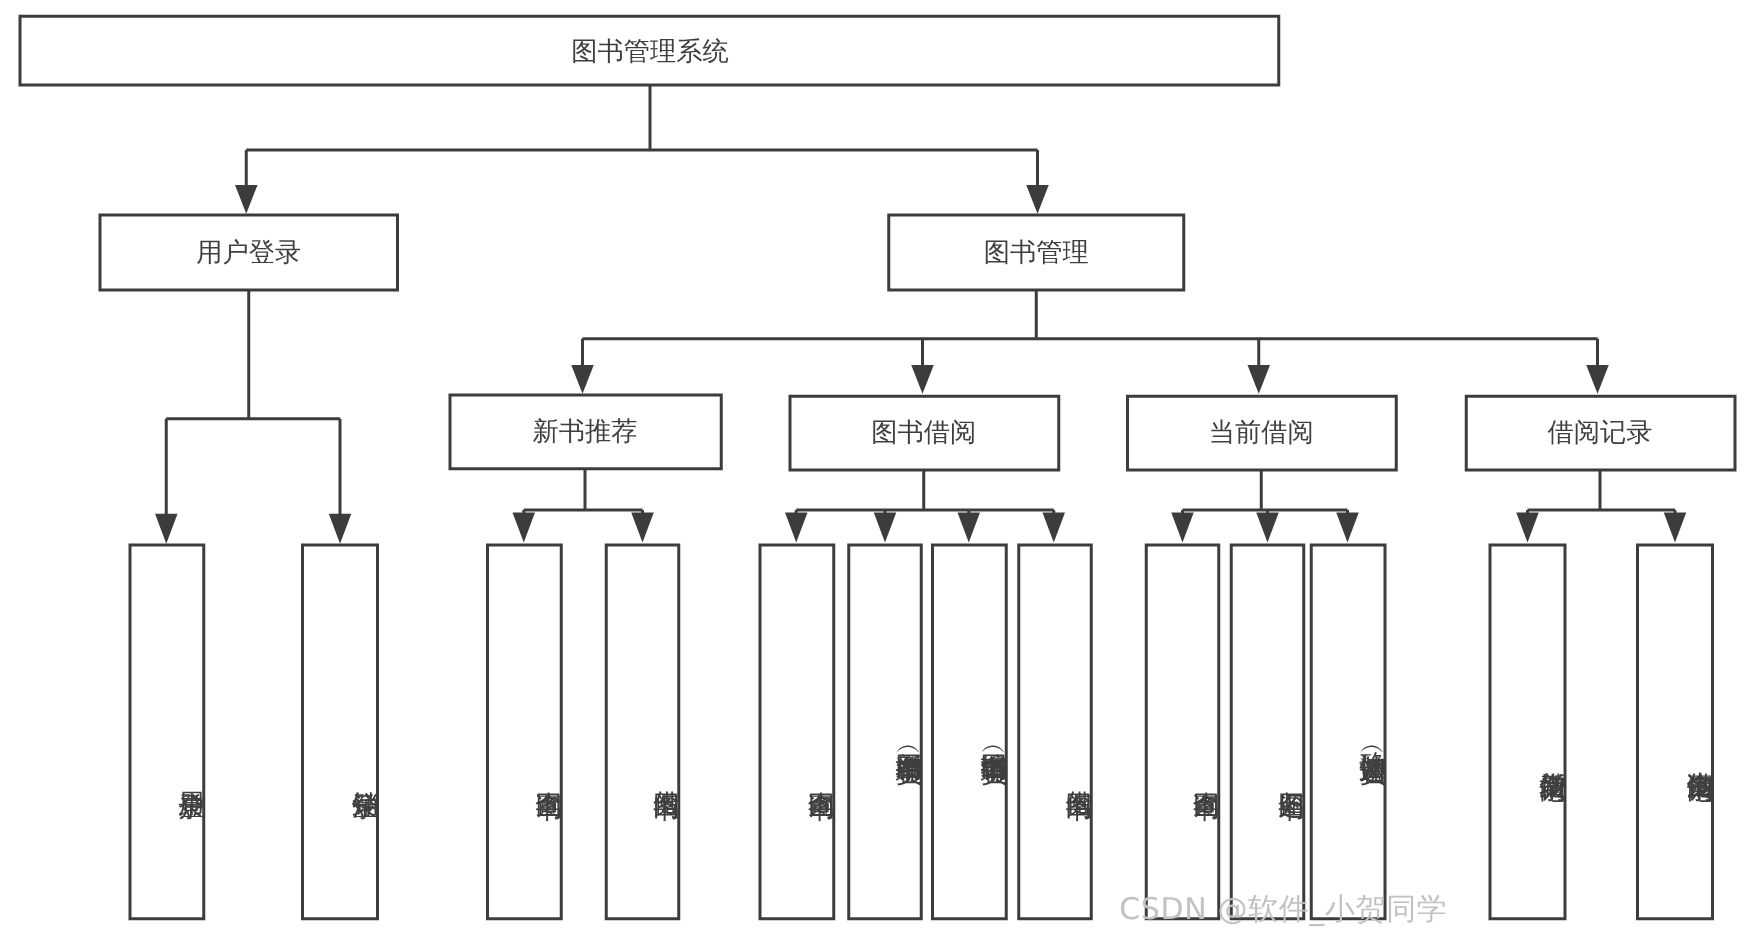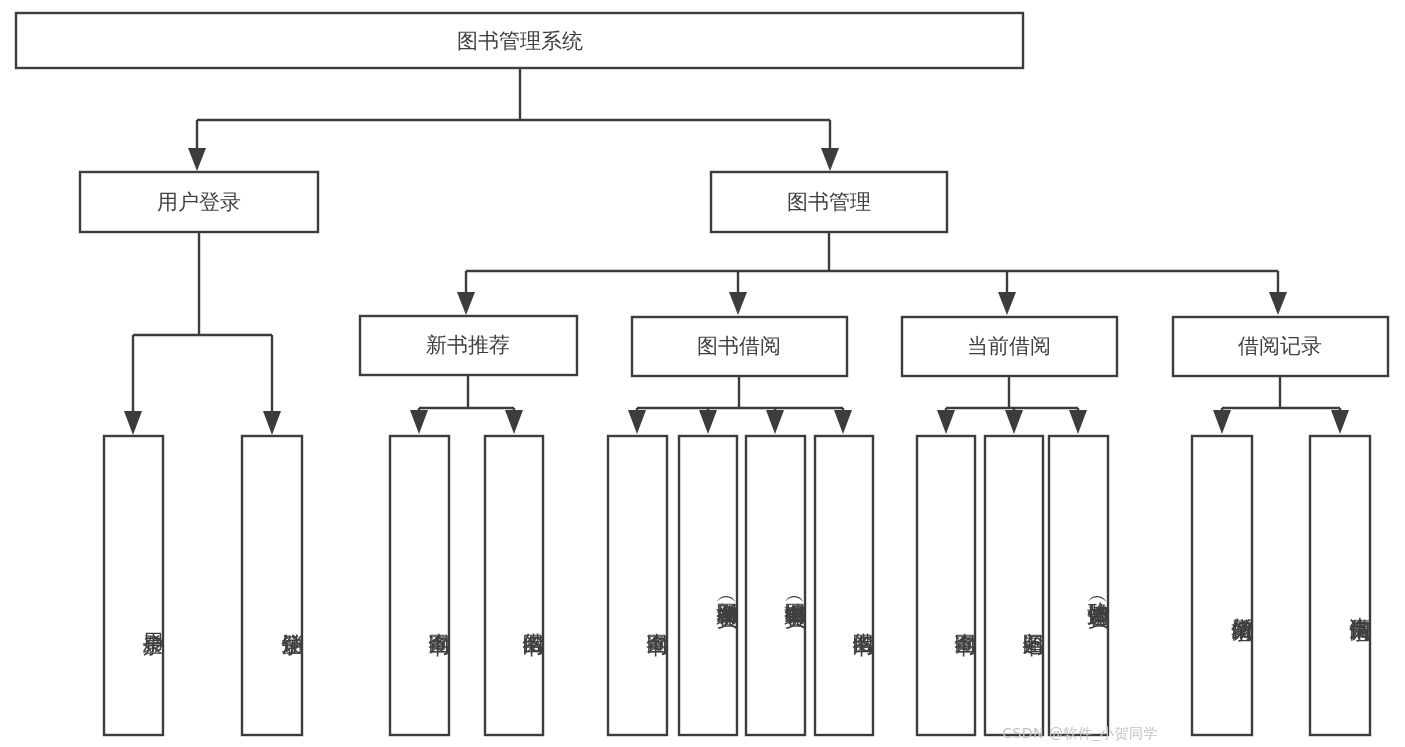--- a/index.html
+++ b/index.html
@@ -62,21 +62,21 @@
     letter-spacing: 1px;
     font-family: "DejaVu Sans", "Liberation Sans", sans-serif;
     white-space: nowrap;
     pointer-events: none;
   }
   .watermark {
     position: absolute;
     right: 8px;
     bottom: 4px;
     color: #c2c2c2;
-    font-size: 14px;
+    font-size: 24px;
     font-family: "DejaVu Sans", "Liberation Sans", sans-serif;
     letter-spacing: 0.5px;
     white-space: nowrap;
   }
 </style>
 </head>
 <body>
 
 <div id="diagram-root">
 

